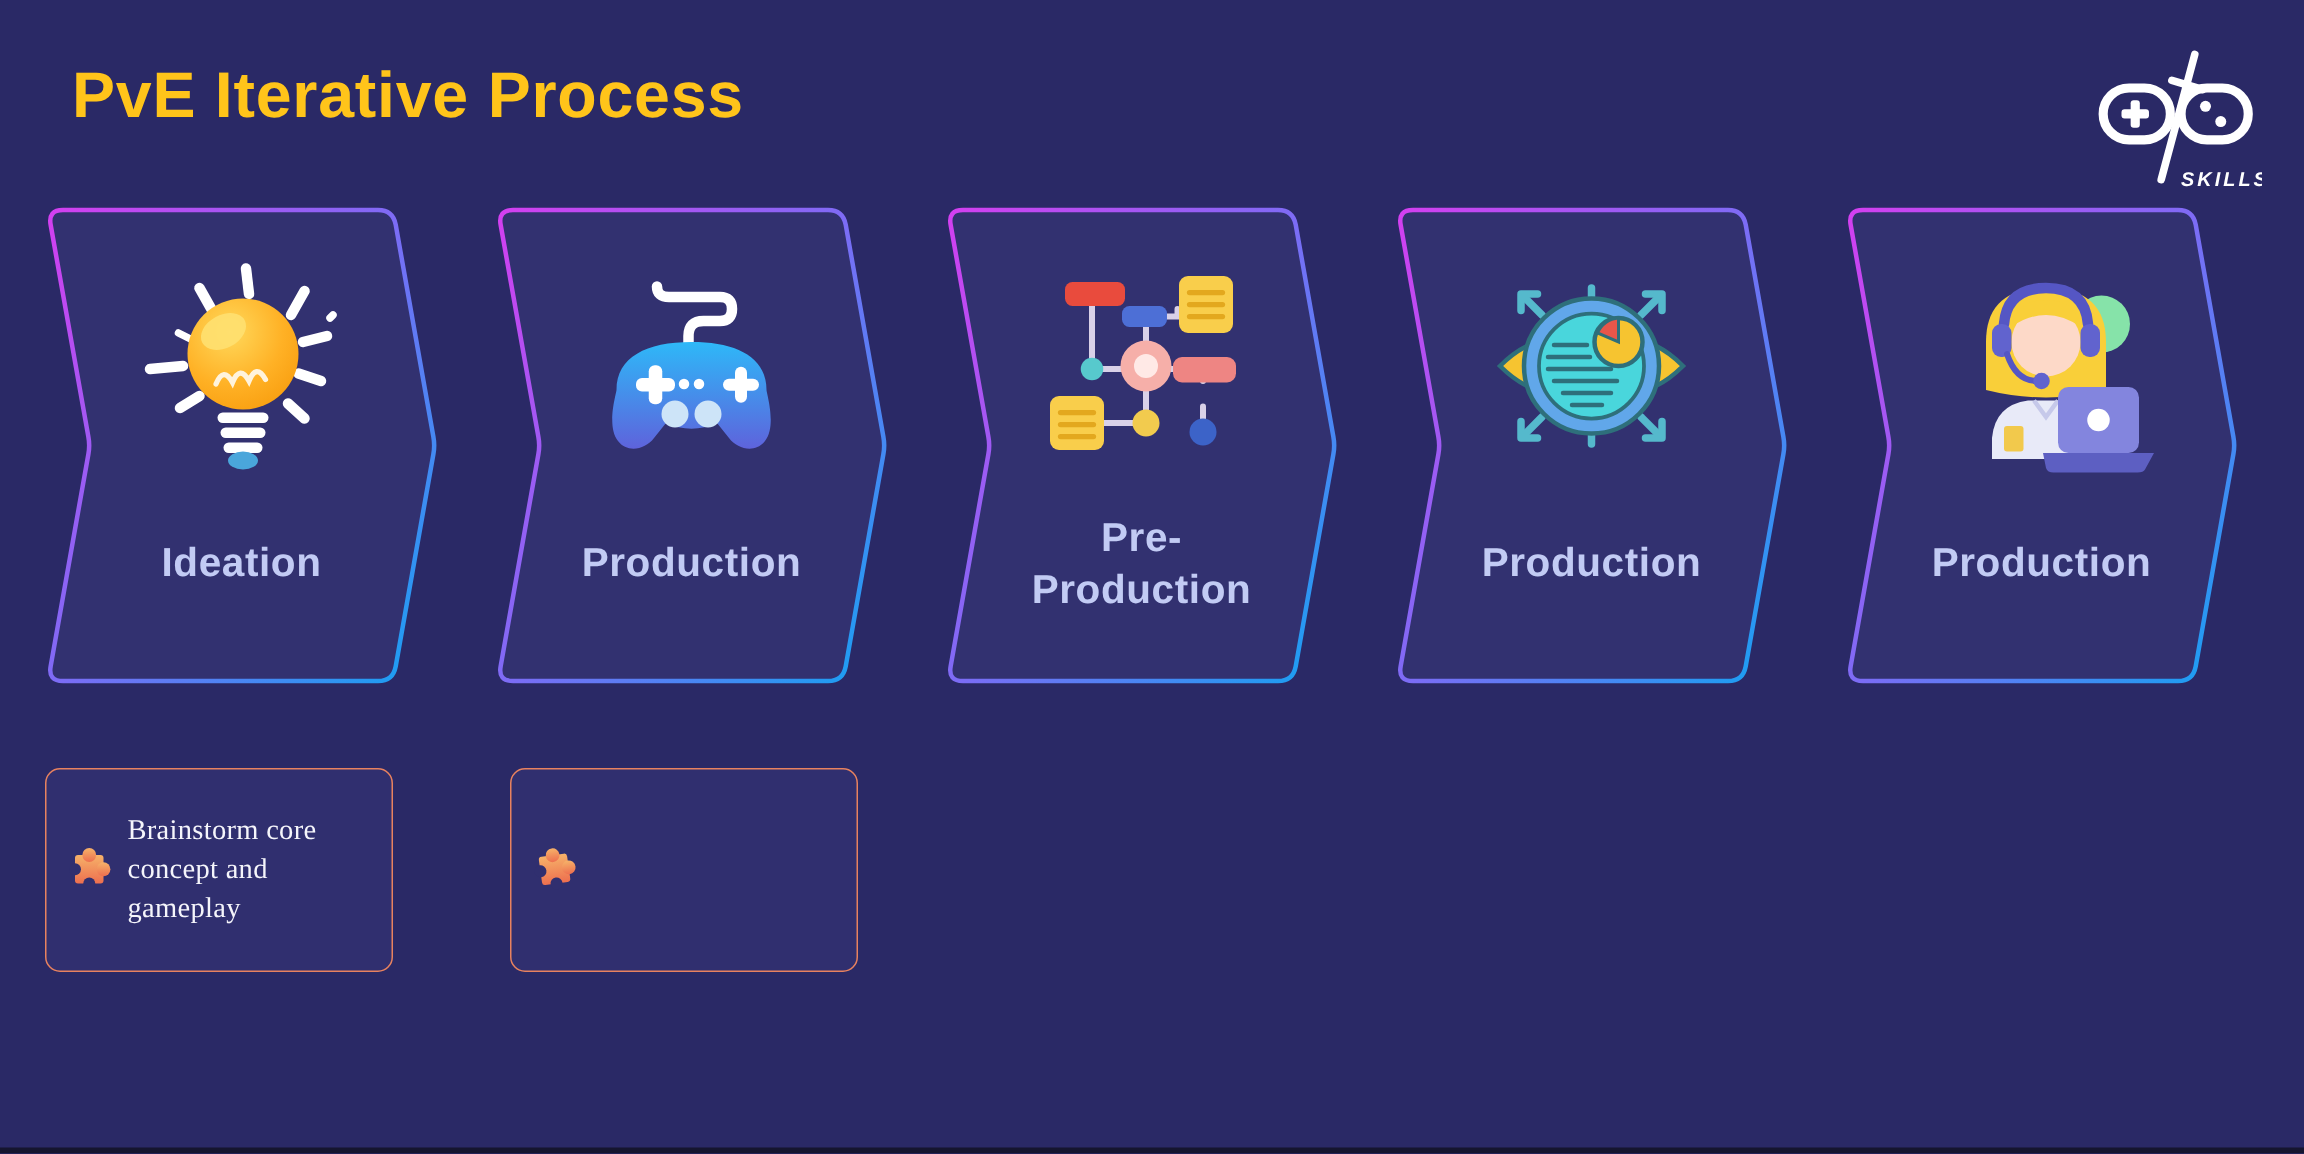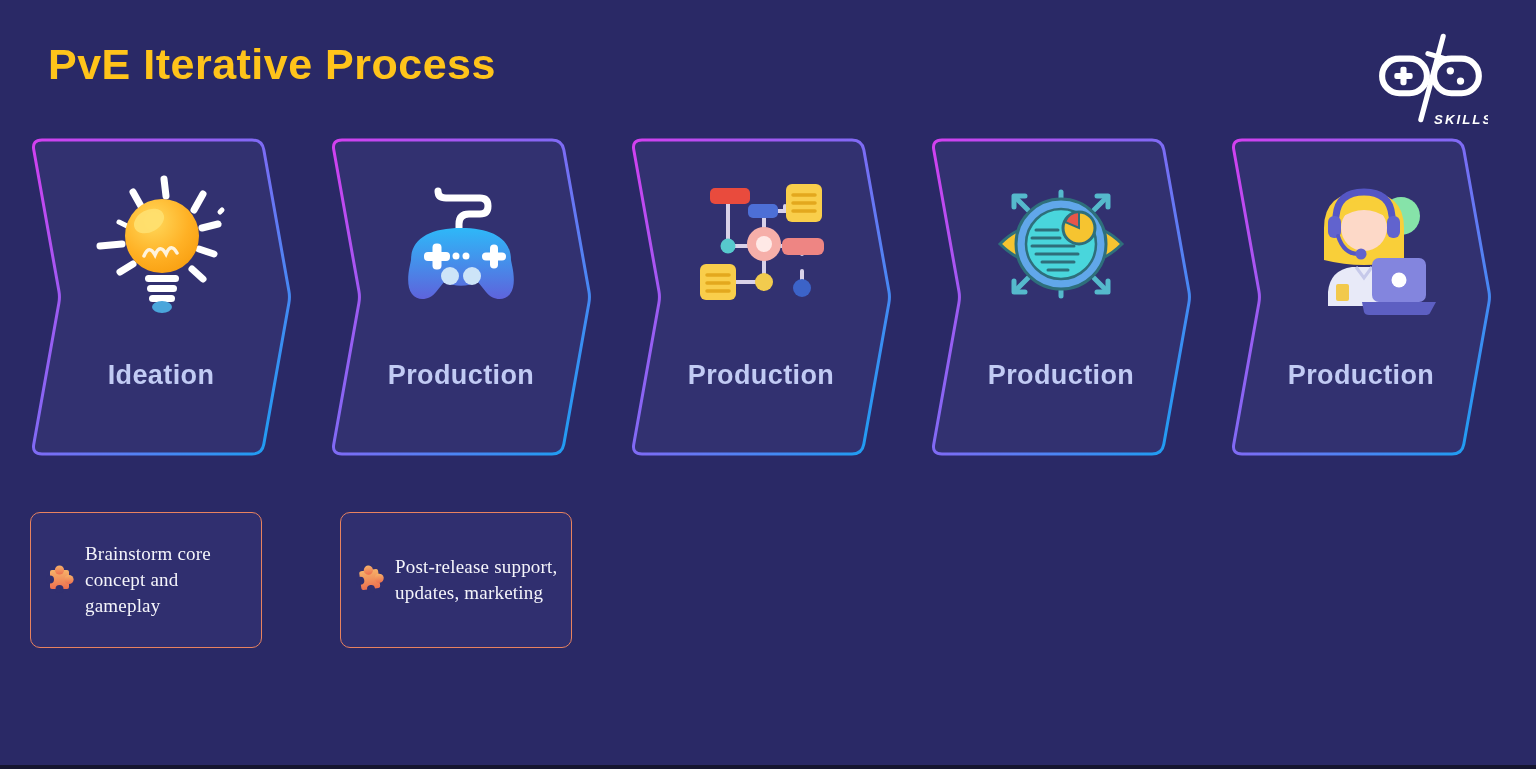--- a/index.html
+++ b/index.html
@@ -6,21 +6,21 @@
   html,body { width:1536px; height:769px; overflow:hidden; }
   body {
     background:#2A2966;
     font-family:"Liberation Sans","DejaVu Sans",sans-serif;
     position:relative;
   }
 
   
   .header {
     display:flex; justify-content:space-between; align-items:flex-start;
-    padding:30px 48px 0 48px; height:130px;
+    padding:30px 28px 0 48px; height:130px;
   }
   .page-title {
     color:#FFC41A; font-size:43px; font-weight:800; letter-spacing:.5px;
     padding-top:10px;
   }
   .logo { width:112px; text-align:right; }
 
   
   .cards-row {
     display:grid; grid-template-columns:repeat(5,262px); column-gap:48px;
@@ -207,20 +207,21 @@
           <line x1="21" y1="109" x2="43" y2="109"></line>
           <line x1="21" y1="117" x2="43" y2="117"></line>
           <line x1="21" y1="125" x2="43" y2="125"></line>
         </g>
         <circle cx="78" cy="116" r="9" fill="#F2CB4E"></circle>
         <rect x="96" y="72" width="42" height="17" rx="6" fill="#EE8583"></rect>
         <circle cx="116" cy="122" r="9" fill="#3C63C8"></circle>
       </svg>
     </div>
     <div class="card-label">
+      <span>Pre-</span>
         <span>Production</span>
     </div>
   </div>
 
   <div class="stage-card">
     <svg class="card-shape" width="262" height="318" viewBox="0 0 262 318">
       <path d="M 3.76 11.84 Q 2 2 12 2 L 222 2 Q 232 2 233.8 11.8 L 258.9 153.1 Q 260 159 258.9 164.9 L 233.8 306.2 Q 232 316 222 316 L 12 316 Q 2 316 3.76 306.2 L 28.9 164.9 Q 30 159 28.9 153.1 Z" fill="#323170" stroke="url(#cardBorder)" stroke-width="3"></path>
     </svg>
     <div class="card-icon-area">
       <svg width="150" height="150" viewBox="0 0 150 150">
@@ -309,17 +310,16 @@
   <div class="desc-box pz-4">
     <span class="desc-icon">
       <svg width="32" height="32" viewBox="0 0 32 32">
         <rect x="6" y="8" width="19" height="19" rx="2" fill="url(#puzzleGrad)"></rect>
         <circle cx="15.5" cy="8" r="4.6" fill="url(#puzzleGrad)"></circle>
         <circle cx="25" cy="17.5" r="4.6" fill="url(#puzzleGrad)"></circle>
         <circle cx="6" cy="17.5" r="4" fill="#302F6F"></circle>
         <circle cx="15.5" cy="27" r="4" fill="#302F6F"></circle>
       </svg>
     </span>
-    <div class="desc-text">Post-release support, updates, marketing</div>
   </div>
 </div>
 
 <div class="bottom-bar"></div>
 
 </body></html>

